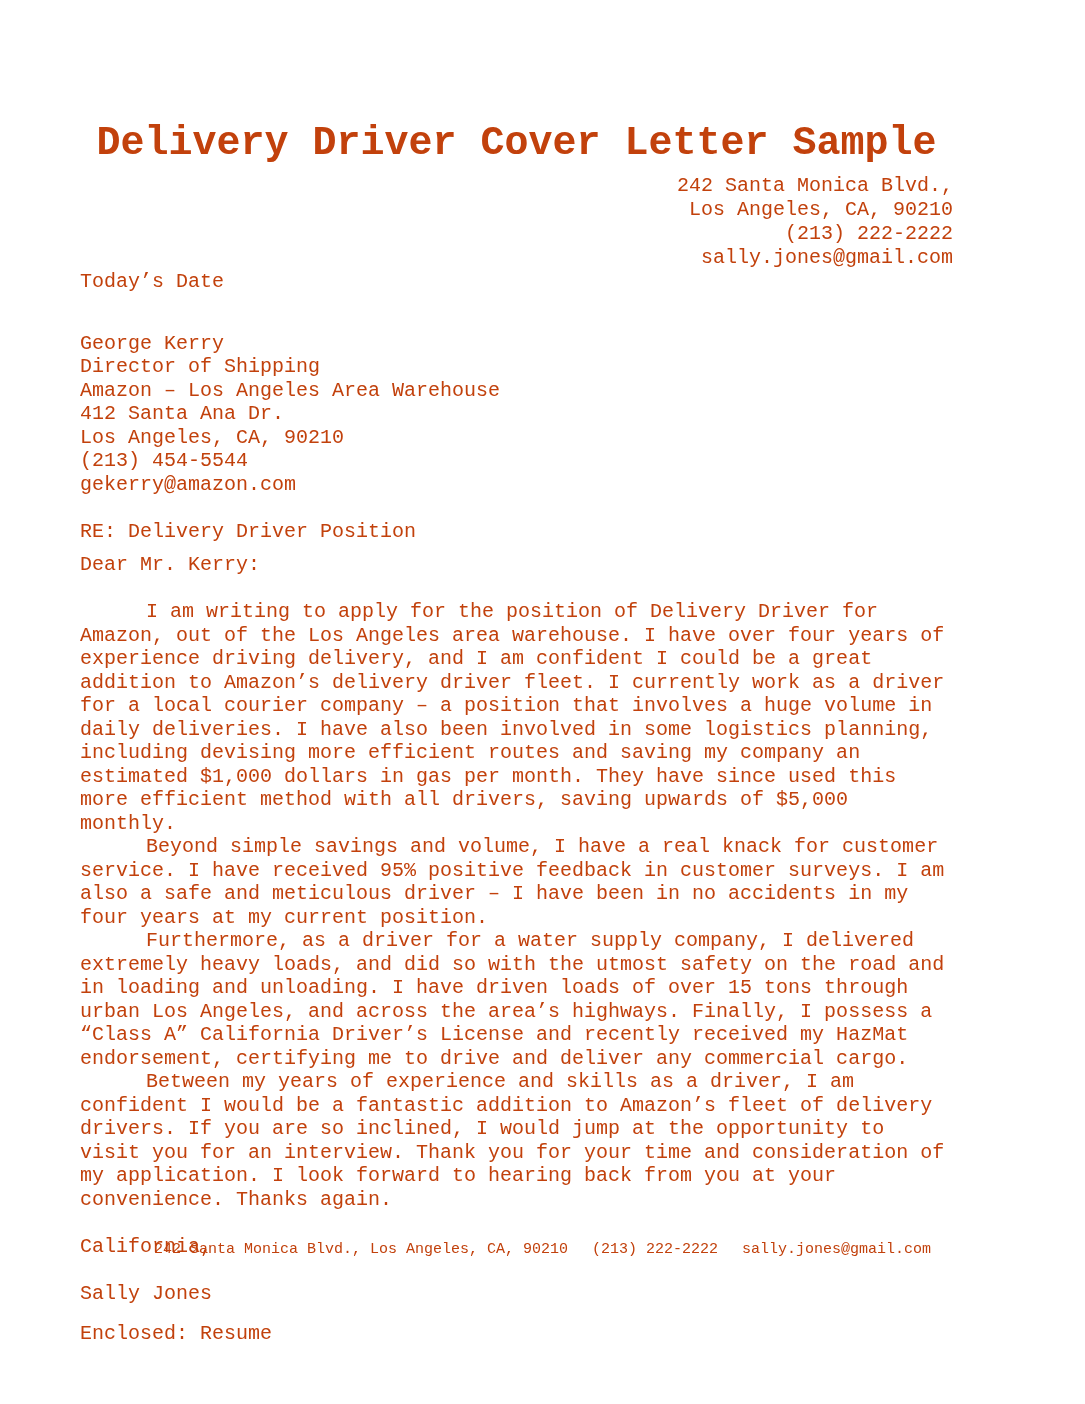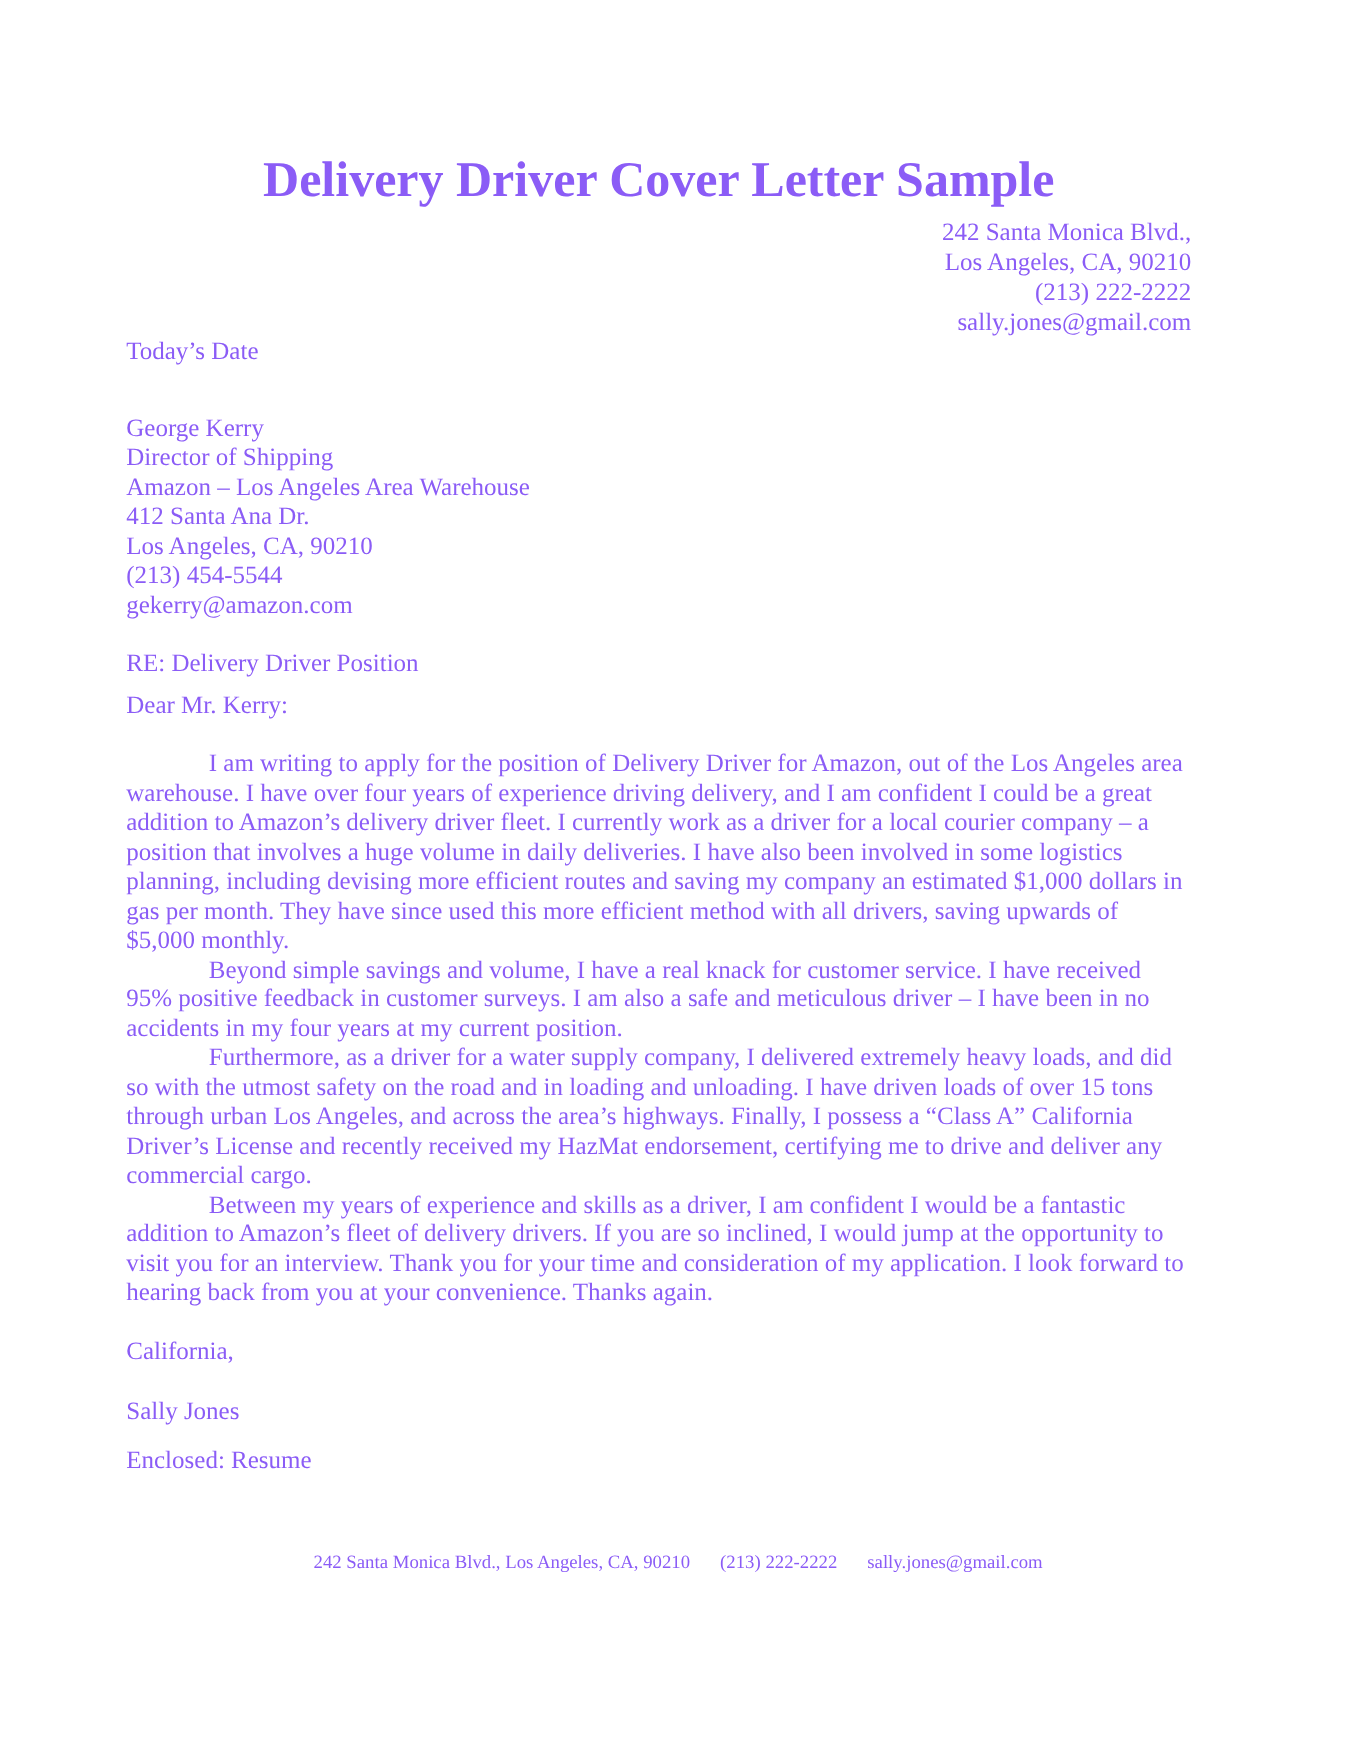--- a/index.html
+++ b/index.html
@@ -5,26 +5,26 @@
   html, body {
     margin: 0;
     padding: 0;
     background: #ffffff;
   }
   .page {
     position: relative;
     width: 1085px;
     height: 1404px;
     background: #ffffff;
-    color: #8b5cf6;
-    font-family: Liberation Serif, serif;
+    color: #c2410c;
+    font-family: Liberation Mono, monospace;
     font-size: 20px;
     line-height: 23.5px;
     box-sizing: border-box;
-    padding: 120px 132px 0 101px;
+    padding: 120px 132px 0 80px;
     overflow: hidden;
   }
   .doc-title {
     margin: 0;
     font-size: 40px;
     line-height: 48px;
     font-weight: bold;
     text-align: center;
     letter-spacing: 0px;
     white-space: nowrap;

